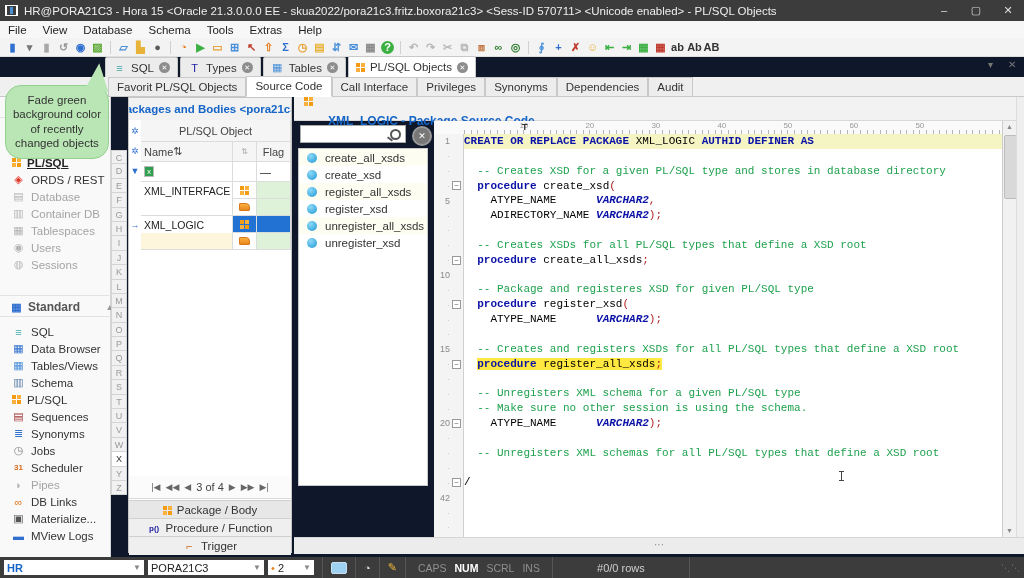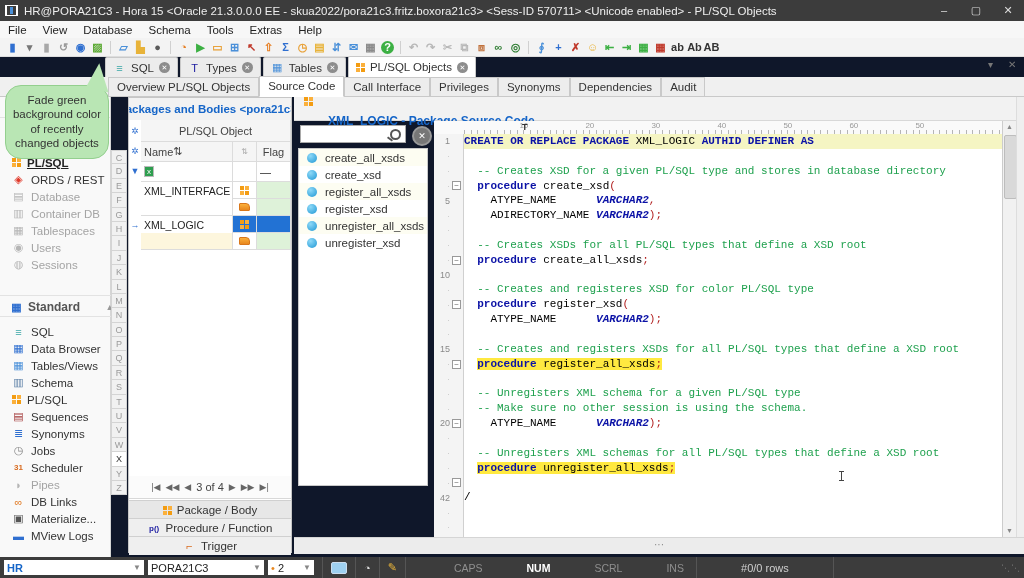--- a/index.html
+++ b/index.html
@@ -114,21 +114,21 @@
   .cursor-ibeam{position:absolute;width:1px;height:10px;background:#444;}
   .cursor-ibeam::before,.cursor-ibeam::after{content:"";position:absolute;left:-2px;width:5px;height:1px;background:#444;}
   .cursor-ibeam::after{bottom:0;}
   
   .statusbar{position:absolute;left:0;top:557px;width:1024px;height:21px;background:#3c3c3c;color:#cfcfcf;
              display:flex;align-items:center;font-size:11px;}
   .scombo{background:#fff;color:#222;height:15px;display:flex;align-items:center;justify-content:space-between;
           padding:0 3px;margin-left:4px;font-size:11px;}
   .scombo .car{color:#888;font-size:8px;}
   .scell{height:21px;display:flex;align-items:center;justify-content:center;border-right:1px solid #555;padding:0 8px;}
-  .flagtxt{color:#8f8f8f;padding:0 4px;font-size:10.5px;margin-left:36px;}
+  .flagtxt{color:#8f8f8f;padding:0 4px;font-size:10.5px;}
   .flagtxt.on{color:#fff;font-weight:bold;}
   .winico{width:14px;height:10px;background:#9ed0f0;border:1px solid #cde;border-radius:2px;}
   .grip{margin-left:auto;margin-right:3px;color:#777;font-size:9px;letter-spacing:1px;}
   
   .ic-pkg{display:inline-block;width:9px;height:9px;flex:none;background:
      linear-gradient(#f39c12,#f39c12) 0 0/4px 4px no-repeat,
      linear-gradient(#fbb03b,#fbb03b) 5px 0/4px 4px no-repeat,
      linear-gradient(#fbb03b,#fbb03b) 0 5px/4px 4px no-repeat,
      linear-gradient(#f39c12,#f39c12) 5px 5px/4px 4px no-repeat;}
   .ic-body{display:inline-block;width:11px;height:8px;flex:none;background:linear-gradient(180deg,#fbb03b,#e8871e);
@@ -223,21 +223,21 @@
       <div class="tab active">
         <span class="ic-pkg"></span>
         <span>PL/SQL Objects</span>
         <span class="closedot">✕</span>
       </div>
     </div>
   <span class="tabctl" style="left:988px;">▾</span>
   <span class="tabctl" style="left:1008px;">✕</span>
 
   <div class="subtabs" id="subtabs">
-      <div class="subtab">Overview PL/SQL Objects</div>
+      <div class="subtab">Favorit PL/SQL Objects</div>
       <div class="subtab active">Source Code</div>
       <div class="subtab">Call Interface</div>
       <div class="subtab">Privileges</div>
       <div class="subtab">Synonyms</div>
       <div class="subtab">Dependencies</div>
       <div class="subtab">Audit</div>
     </div>
 
   <div class="sidebar">
     <div class="sidehdr">
@@ -596,33 +596,32 @@
       <div class="codeline cur"><span class="k">CREATE OR REPLACE PACKAGE</span><span class="x"> XML_LOGIC </span><span class="k">AUTHID DEFINER AS</span></div>
       <div class="codeline"></div>
       <div class="codeline"><span class="c">  -- Creates XSD for a given PL/SQL type and stores in database directory</span></div>
       <div class="codeline"><span class="x">  </span><span class="k">procedure</span><span class="x"> create_xsd</span><span class="p">(</span></div>
       <div class="codeline"><span class="x">    ATYPE_NAME      </span><span class="t">VARCHAR2</span><span class="p">,</span></div>
       <div class="codeline"><span class="x">    ADIRECTORY_NAME </span><span class="t">VARCHAR2</span><span class="p">);</span></div>
       <div class="codeline"></div>
       <div class="codeline"><span class="c">  -- Creates XSDs for all PL/SQL types that define a XSD root</span></div>
       <div class="codeline"><span class="x">  </span><span class="k">procedure</span><span class="x"> create_all_xsds</span><span class="p">;</span></div>
       <div class="codeline"></div>
-      <div class="codeline"><span class="c">  -- Creates and registeres XSD for color PL/SQL type</span></div>
+      <div class="codeline"><span class="c">  -- Package and registeres XSD for given PL/SQL type</span></div>
       <div class="codeline"><span class="x">  </span><span class="k">procedure</span><span class="x"> register_xsd</span><span class="p">(</span></div>
       <div class="codeline"><span class="x">    ATYPE_NAME      </span><span class="t">VARCHAR2</span><span class="p">);</span></div>
       <div class="codeline"></div>
       <div class="codeline"><span class="c">  -- Creates and registers XSDs for all PL/SQL types that define a XSD root</span></div>
       <div class="codeline"><span class="x">  </span><span class="match"><span class="k">procedure</span><span class="x"> register_all_xsds</span><span class="p">;</span></span></div>
       <div class="codeline"></div>
       <div class="codeline"><span class="c">  -- Unregisters XML schema for a given PL/SQL type</span></div>
       <div class="codeline"><span class="c">  -- Make sure no other session is using the schema.</span></div>
       <div class="codeline"><span class="x">    ATYPE_NAME      </span><span class="t">VARCHAR2</span><span class="p">);</span></div>
       <div class="codeline"></div>
       <div class="codeline"><span class="c">  -- Unregisters XML schemas for all PL/SQL types that define a XSD root</span></div>
-      <div class="codeline"><span class="x">  </span><span class="match"><span class="k">procedure</span><span class="x"> unregister_all_xsds</span><span class="p">;</span></span></div>
       <div class="codeline"></div>
       <div class="codeline"><span class="x">/</span></div>
     </div>
   <span class="cursor-ibeam" style="left:841px;top:471px;"></span>
   <div class="vscroll">
     <div class="arr">▲</div>
     <div class="thumb"></div>
     <div class="arr" style="position:absolute;bottom:0;width:100%;">▼</div>
   </div>
   <div class="rightstrip"></div>

